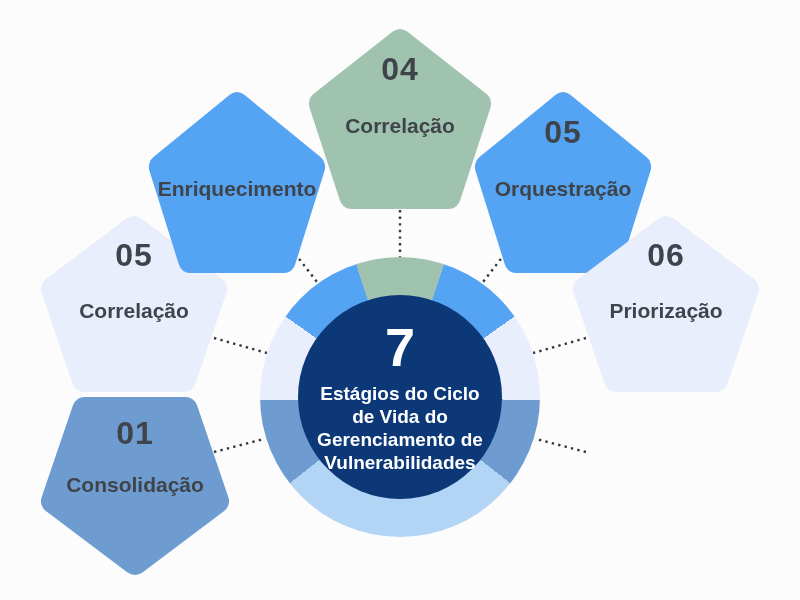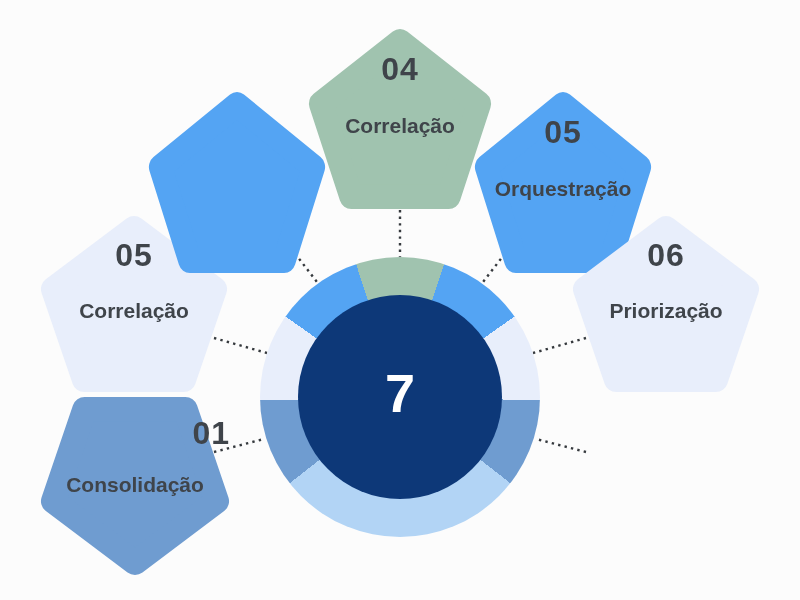--- a/index.html
+++ b/index.html
@@ -32,21 +32,21 @@
   .stage svg{position:absolute;left:0;top:0;width:100%;height:100%;overflow:visible;}
   .stage polygon{stroke-width:13;stroke-linejoin:round;}
   .num{
     position:absolute;top:12.5%;left:0;width:100%;text-align:center;
     font-size:32px;font-weight:700;letter-spacing:1px;color:var(--stage-text);
   }
   .label{
     position:absolute;top:47%;left:0;width:100%;text-align:center;
     font-size:21px;font-weight:700;color:var(--stage-text);white-space:nowrap;
   }
-  .stage.down .num{top:10.5%;text-align:right;}
+  .stage.down .num{top:10.5%;}
   .stage.down .label{top:43%;}
   .s1{left:40px;top:396px;width:190px;height:180px;}
   .s2{left:40px;top:215px;width:188px;height:178px;}
   .s3{left:148px;top:91px;width:178px;height:183px;}
   .s4{left:308px;top:28px;width:184px;height:182px;}
   .s5{left:474px;top:91px;width:178px;height:183px;}
   .s6{left:572px;top:215px;width:188px;height:178px;}
   .s7{left:570px;top:396px;width:190px;height:180px;}
   .s1 polygon{fill:var(--s1);stroke:var(--s1);}
   .s2 polygon{fill:var(--s2);stroke:var(--s2);}
@@ -68,20 +68,24 @@
     <line x1="400" y1="210" x2="400" y2="257"></line>
     <line x1="517" y1="238" x2="483" y2="282"></line>
     <line x1="586" y1="338" x2="533" y2="353"></line>
     <line x1="586" y1="452" x2="536" y2="439"></line>
   </svg>
 
   <div class="ring" style="background: conic-gradient(from 341.7deg, rgb(160, 195, 175) 0deg, rgb(160, 195, 175) 36.6deg, rgb(84, 164, 243) 36.6deg, rgb(84, 164, 243) 73.2deg, rgb(232, 238, 251) 73.2deg, rgb(232, 238, 251) 109.7deg, rgb(111, 156, 208) 109.7deg, rgb(111, 156, 208) 146.3deg, rgb(178, 212, 245) 146.3deg, rgb(178, 212, 245) 250.3deg, rgb(111, 156, 208) 250.3deg, rgb(111, 156, 208) 286.9deg, rgb(232, 238, 251) 286.9deg, rgb(232, 238, 251) 323.4deg, rgb(84, 164, 243) 323.4deg, rgb(84, 164, 243) 360deg);"></div>
 
   <div class="hub">
     <div class="hub-number">7</div>
+    <div class="hub-title">Estágios do Ciclo
+de Vida do
+Gerenciamento de
+Vulnerabilidades</div>
   </div>
 
   <div class="stage s1 down">
     <svg viewBox="0 0 100 95" preserveAspectRatio="none" aria-hidden="true">
       <polygon points="50,88 93,55.5 76.5,7 23.5,7 7,55.5"></polygon>
     </svg>
     <div class="num">01</div>
     <div class="label">Consolidação</div>
   </div>
 
@@ -90,20 +94,21 @@
       <polygon points="50,7 93,39.5 76.5,88 23.5,88 7,39.5"></polygon>
     </svg>
     <div class="num">05</div>
     <div class="label">Correlação</div>
   </div>
 
   <div class="stage s3">
     <svg viewBox="0 0 100 95" preserveAspectRatio="none" aria-hidden="true">
       <polygon points="50,7 93,39.5 76.5,88 23.5,88 7,39.5"></polygon>
     </svg>
+    <div class="label">Enriquecimento</div>
   </div>
 
   <div class="stage s4">
     <svg viewBox="0 0 100 95" preserveAspectRatio="none" aria-hidden="true">
       <polygon points="50,7 93,39.5 76.5,88 23.5,88 7,39.5"></polygon>
     </svg>
     <div class="num">04</div>
     <div class="label">Correlação</div>
   </div>
 

